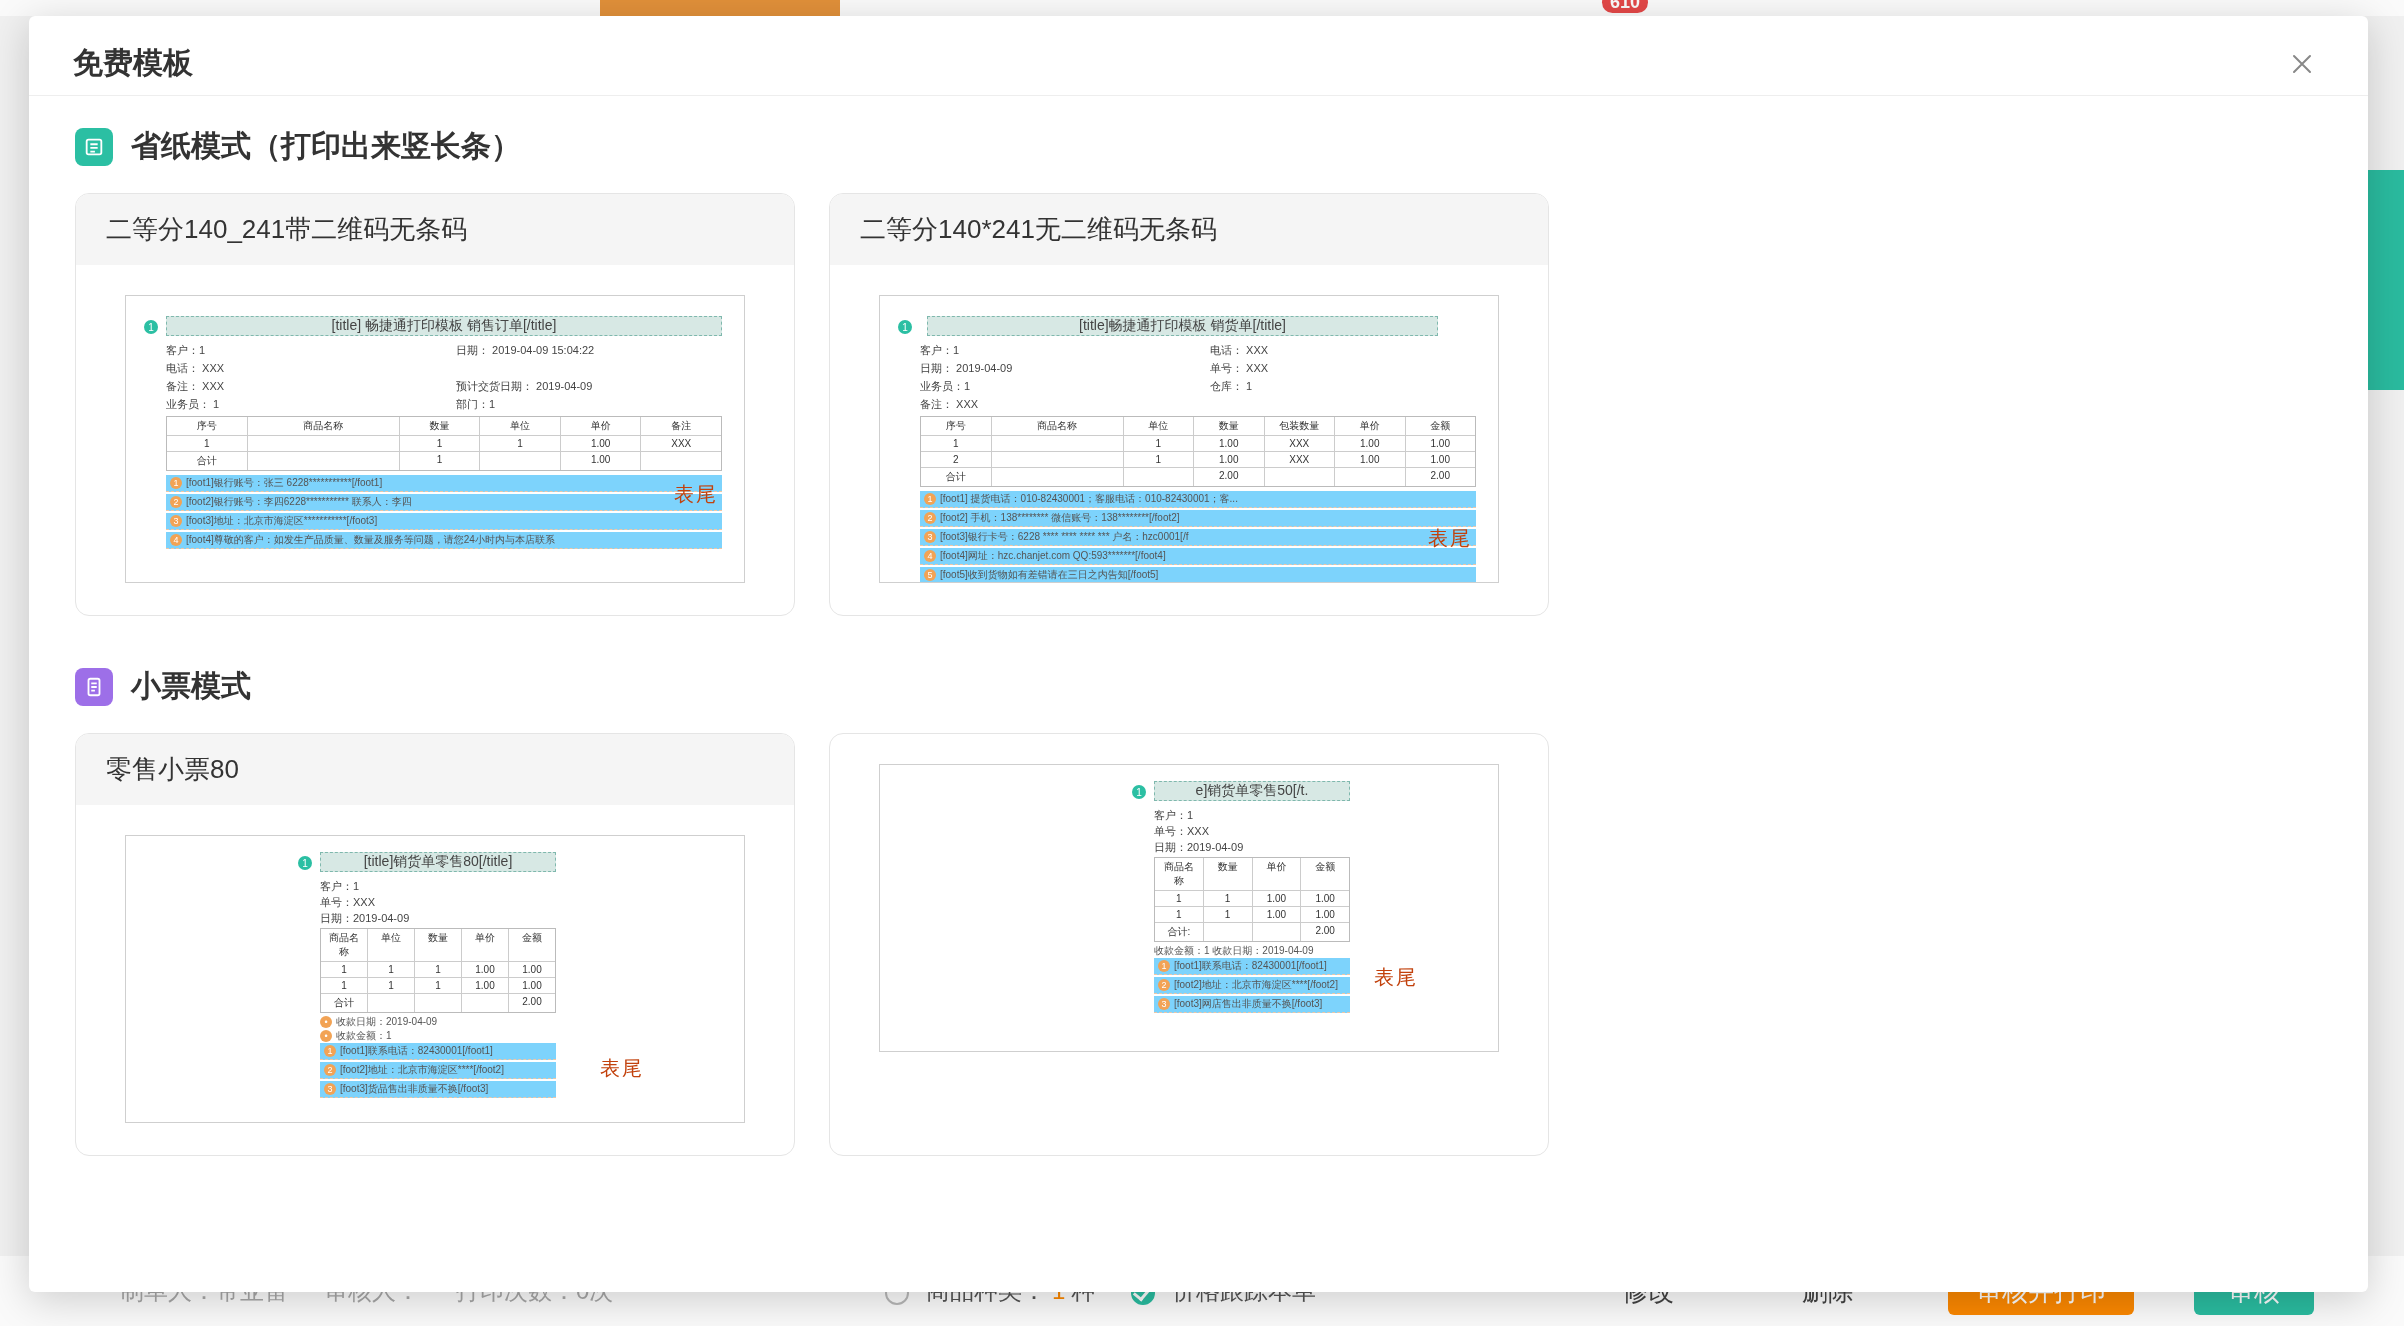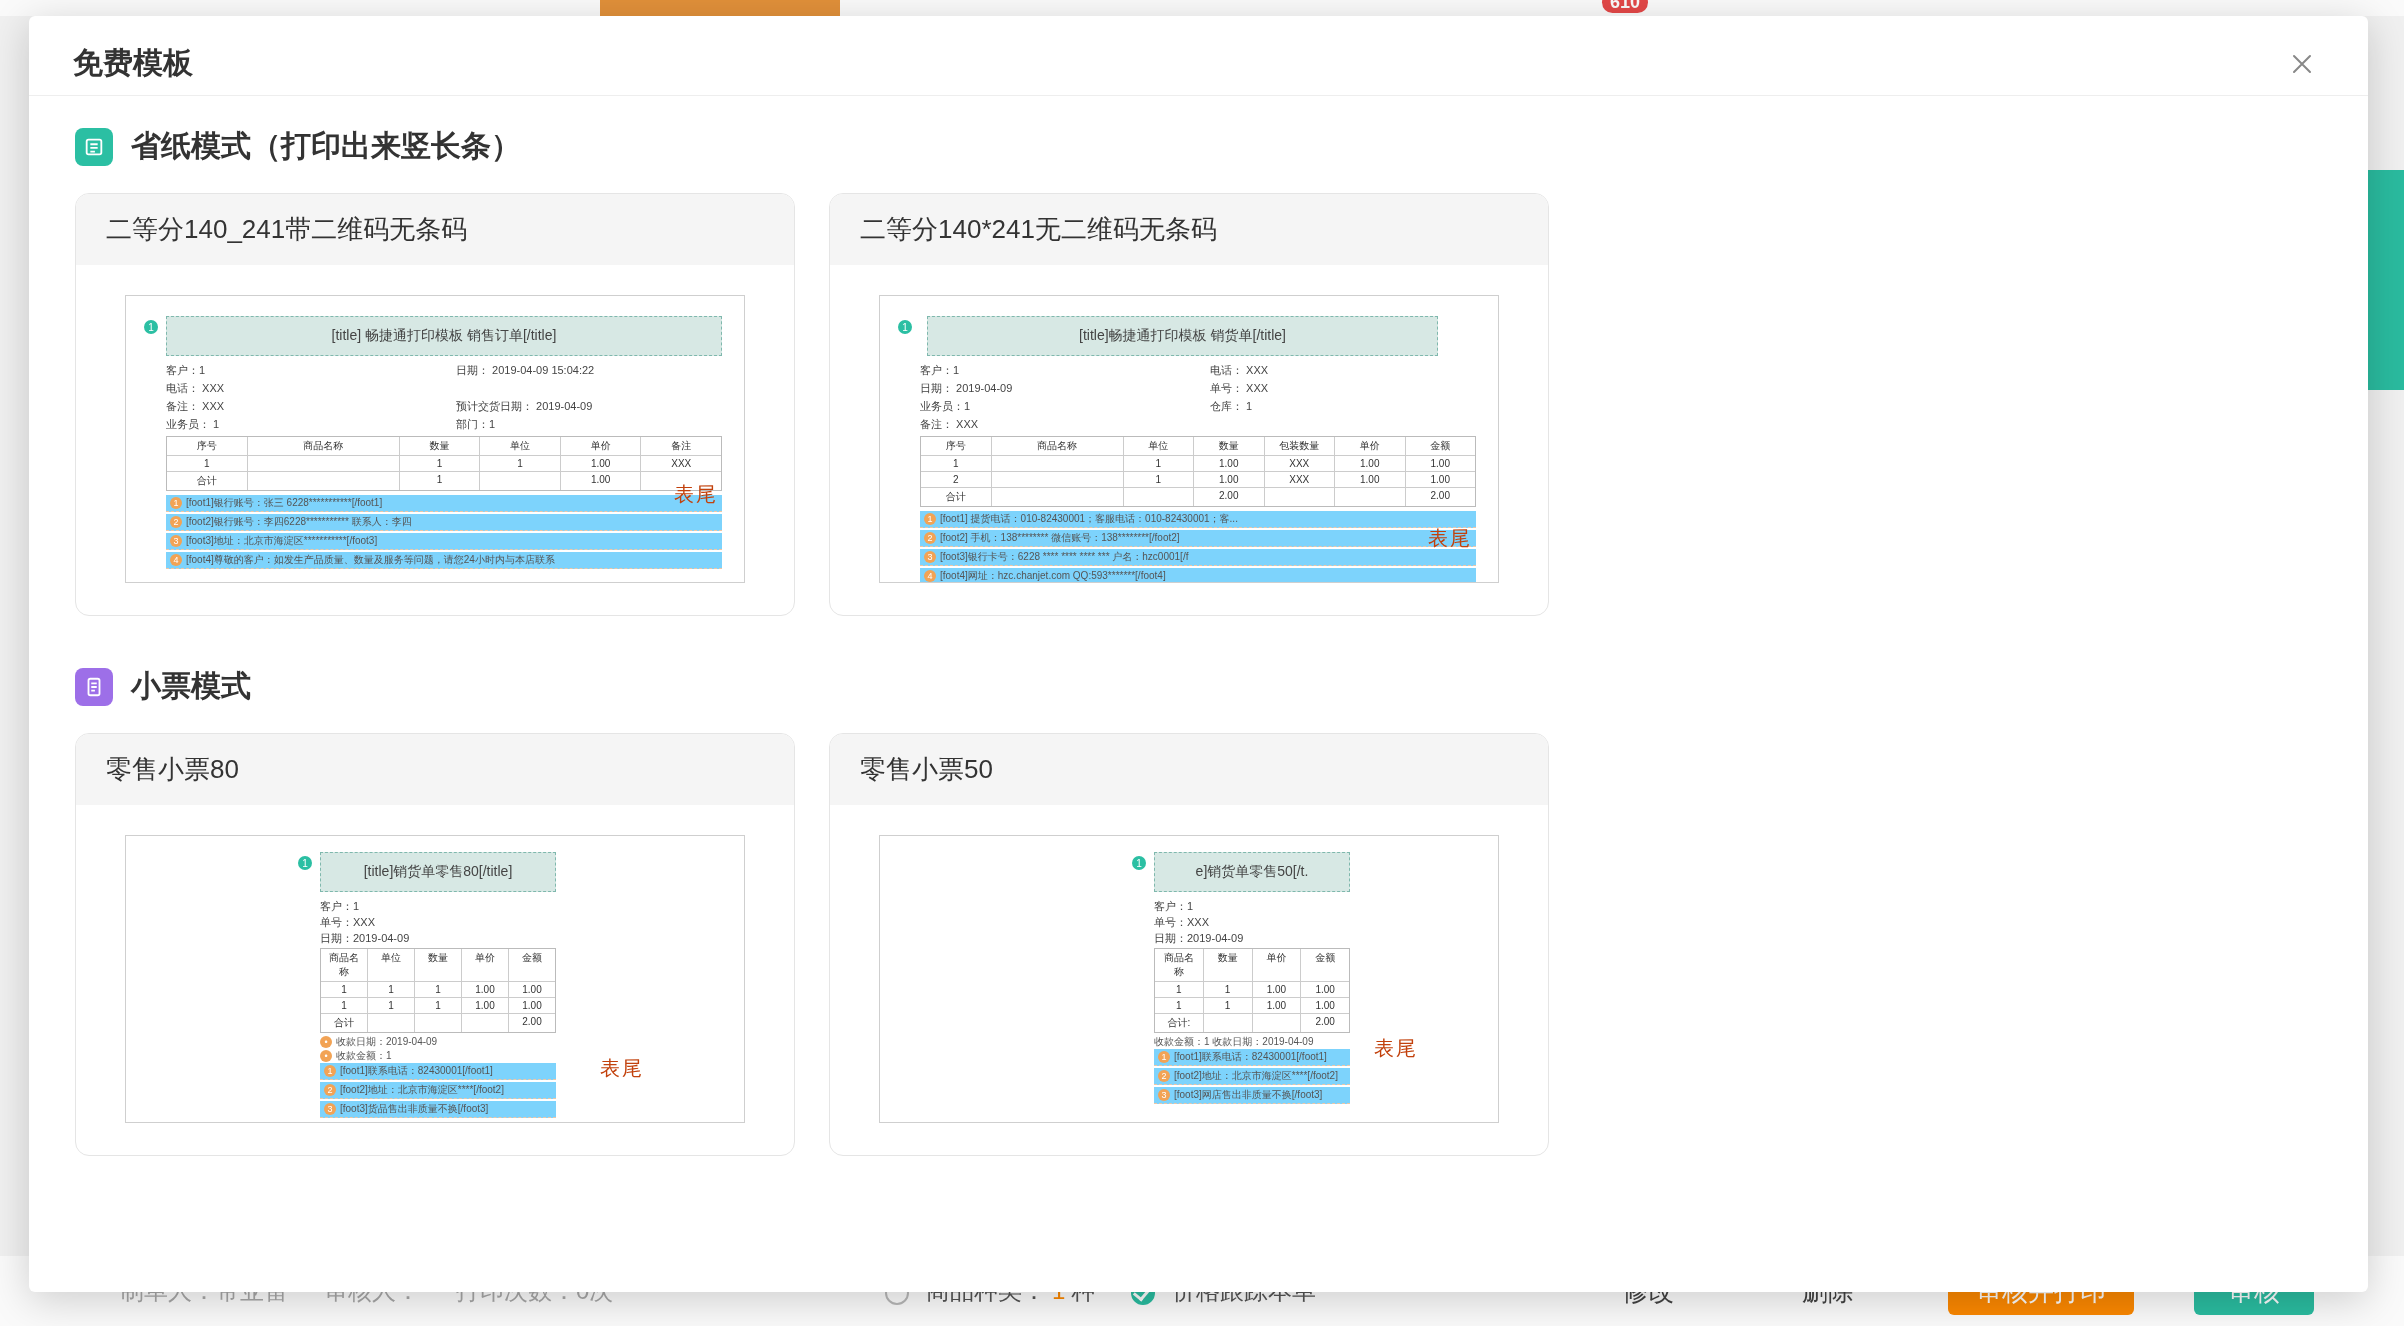--- a/index.html
+++ b/index.html
@@ -87,21 +87,21 @@
   }
   .card-preview {
     padding:30px 44px 32px 44px; display:flex; justify-content:center;
   }
   .preview-frame {
     width:620px; height:288px; border:1px solid #cfcfcf; background:#fff; position:relative; overflow:hidden;
   }
 
   
   .pv-title-bar {
-    margin:20px 22px 6px 40px; height:40px; background:#d7e8e4;
+    margin:20px 22px 6px 40px; height:20px; background:#d7e8e4;
     border:1px dashed #7fb8ad; display:flex; align-items:center; justify-content:center;
     font-size:14px; color:#444;text-align:right;
   }
   .pv-bullet {
      position:absolute; width:14px; height:14px; border-radius:50%; background:#2bbfa3; color:#fff;
      display:flex; align-items:center; justify-content:center; font-size:10px;
   }
   .pv-info {
     margin:6px 22px 4px 40px; font-size:11px; color:#444; line-height:16px; display:grid; grid-template-columns:1fr 1fr; gap:2px 24px;
   }
@@ -377,21 +377,20 @@
                   <div class="pv-foot-line"><span class="pv-foot-bullet">2</span><span>[foot2]地址：北京市海淀区****[/foot2]</span></div>
                   <div class="pv-foot-line"><span class="pv-foot-bullet">3</span><span>[foot3]货品售出非质量不换[/foot3]</span></div>
                 </div>
               </div>
               <div class="pv-watermark" style="right:100px; bottom:40px;">表尾</div>
             </div>
           </div>
         </div>
 
         <div class="card">
-          <div class="card-title">零售小票50</div>
           <div class="card-preview">
             <div class="preview-frame receipt50">
               <div class="inner">
                 <div class="pv-bullet" style="left:2px; top:4px;">1</div>
                 <div class="pv-title-bar">e]销货单零售50[/t.</div>
                 <div class="pv-info">
                   <div>客户：1</div>
                   <div>单号：XXX</div>
                   <div>日期：2019-04-09</div>
                 </div>

